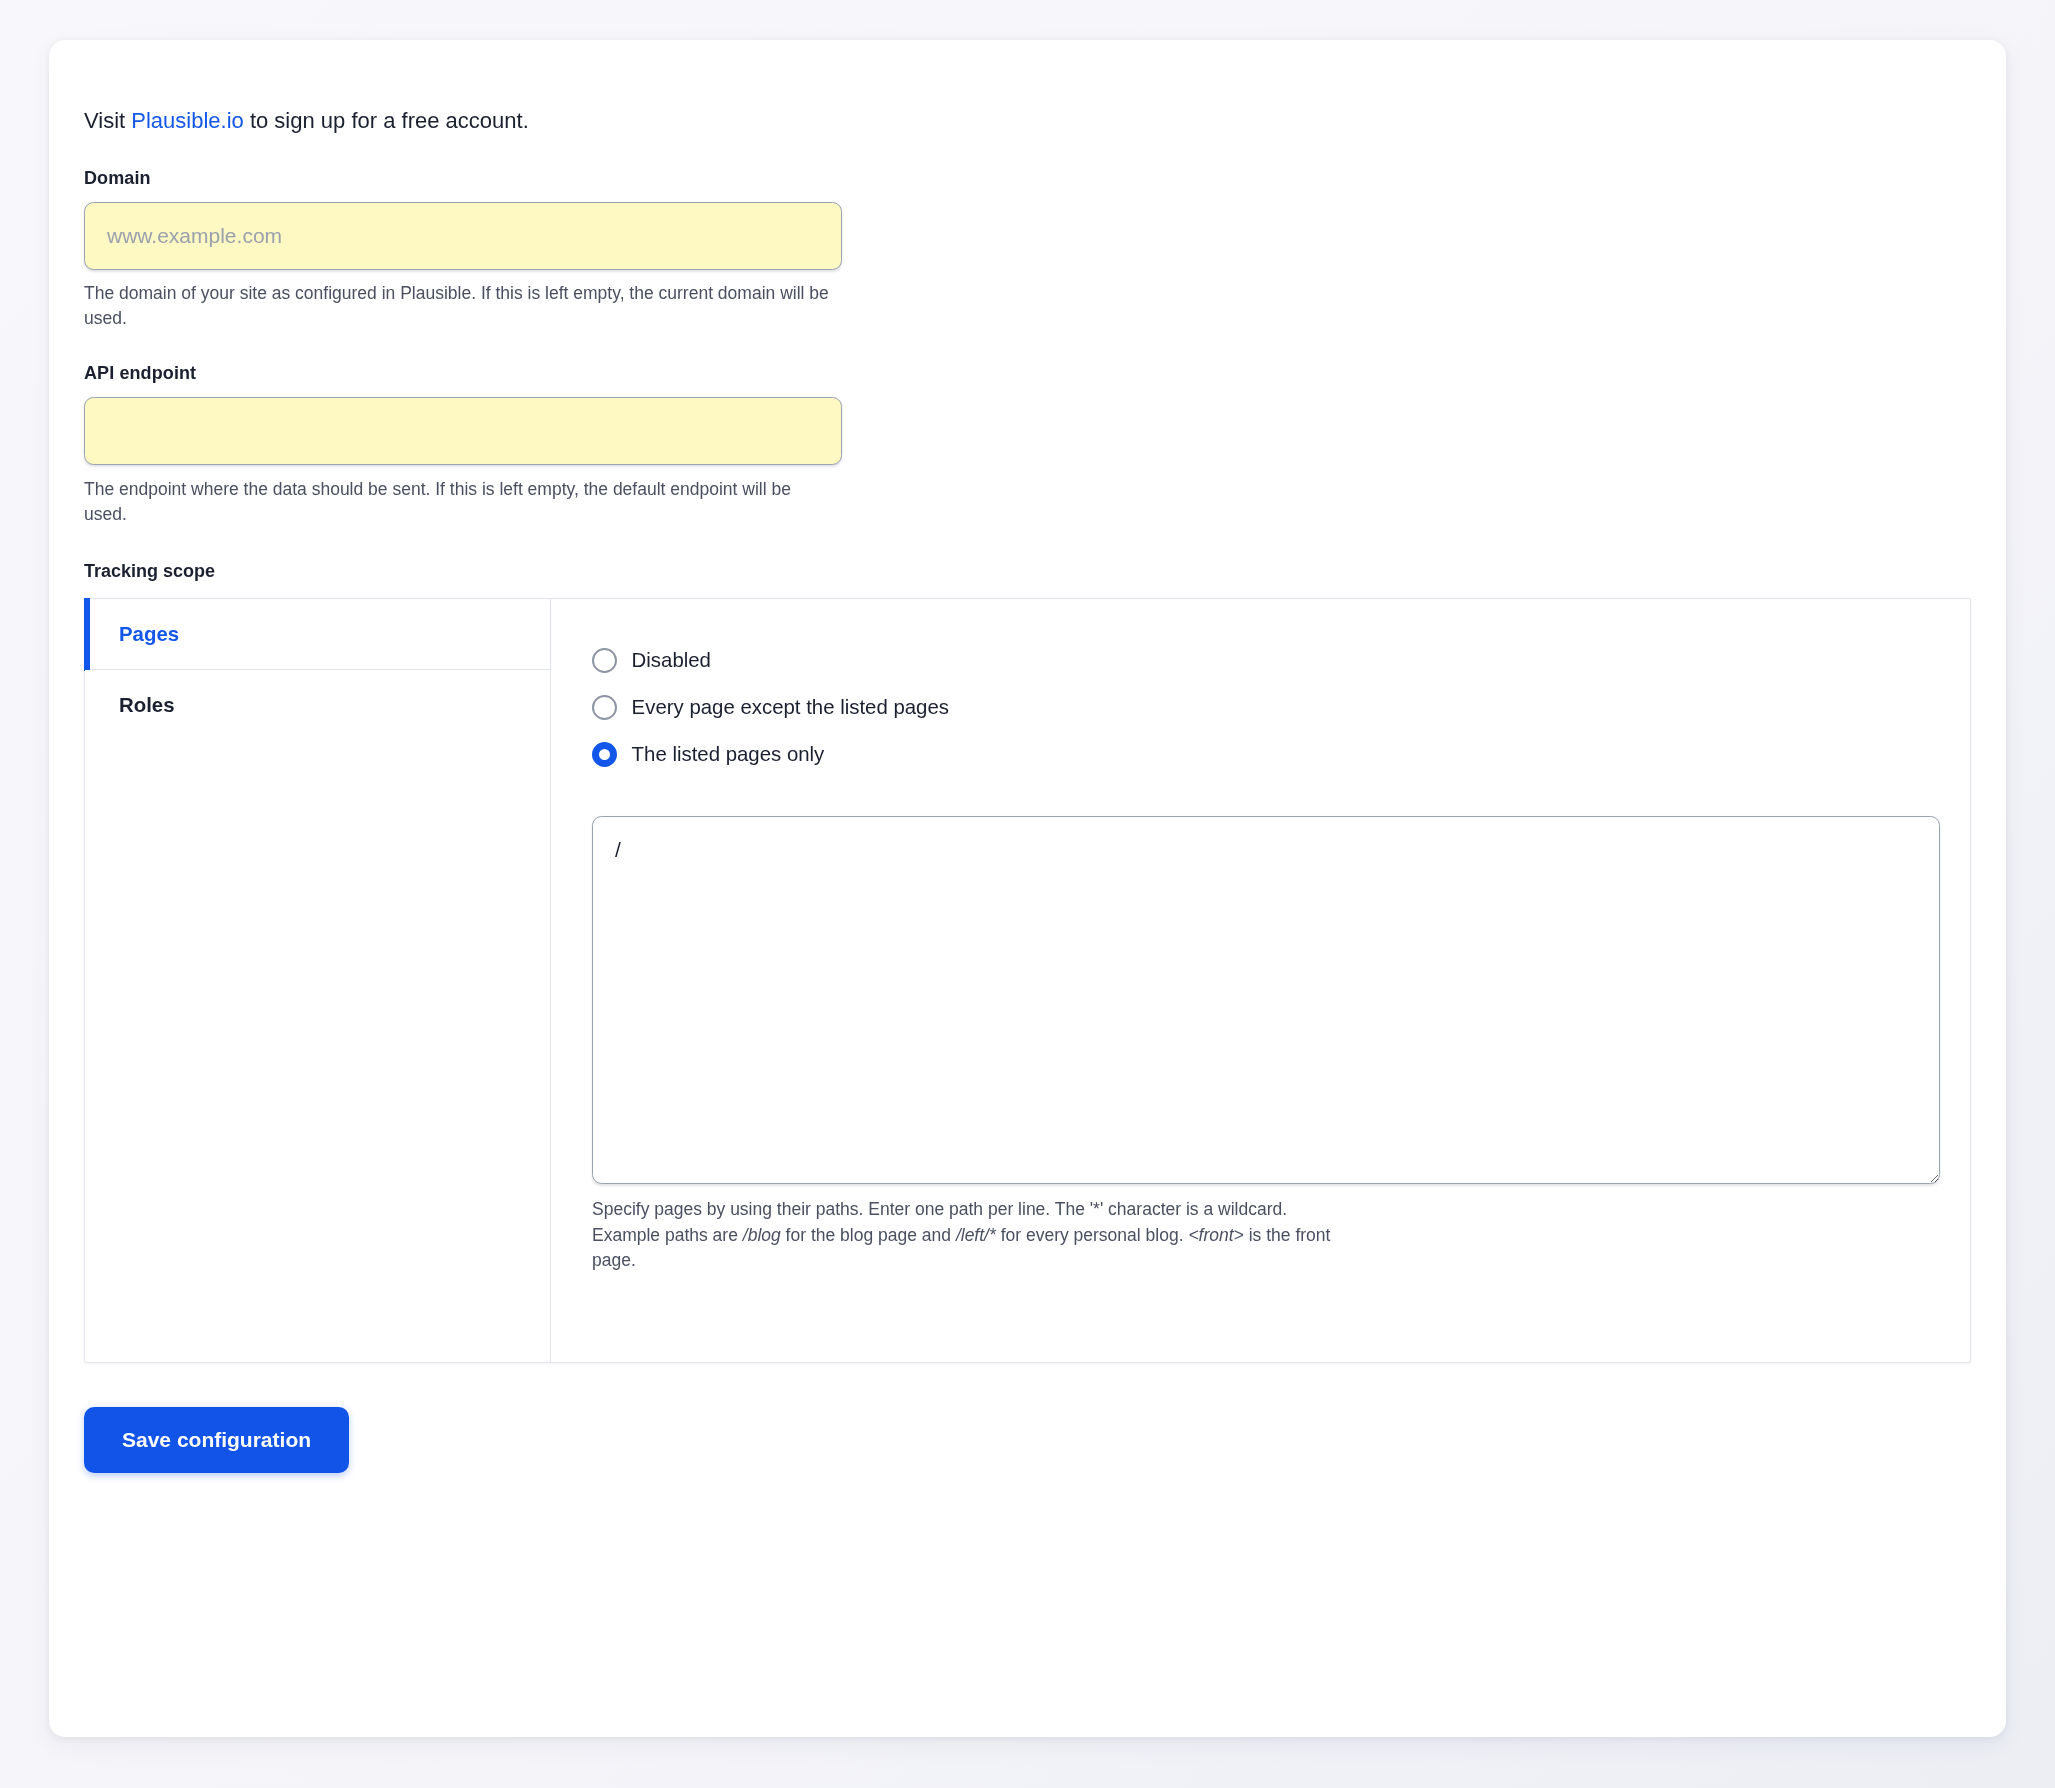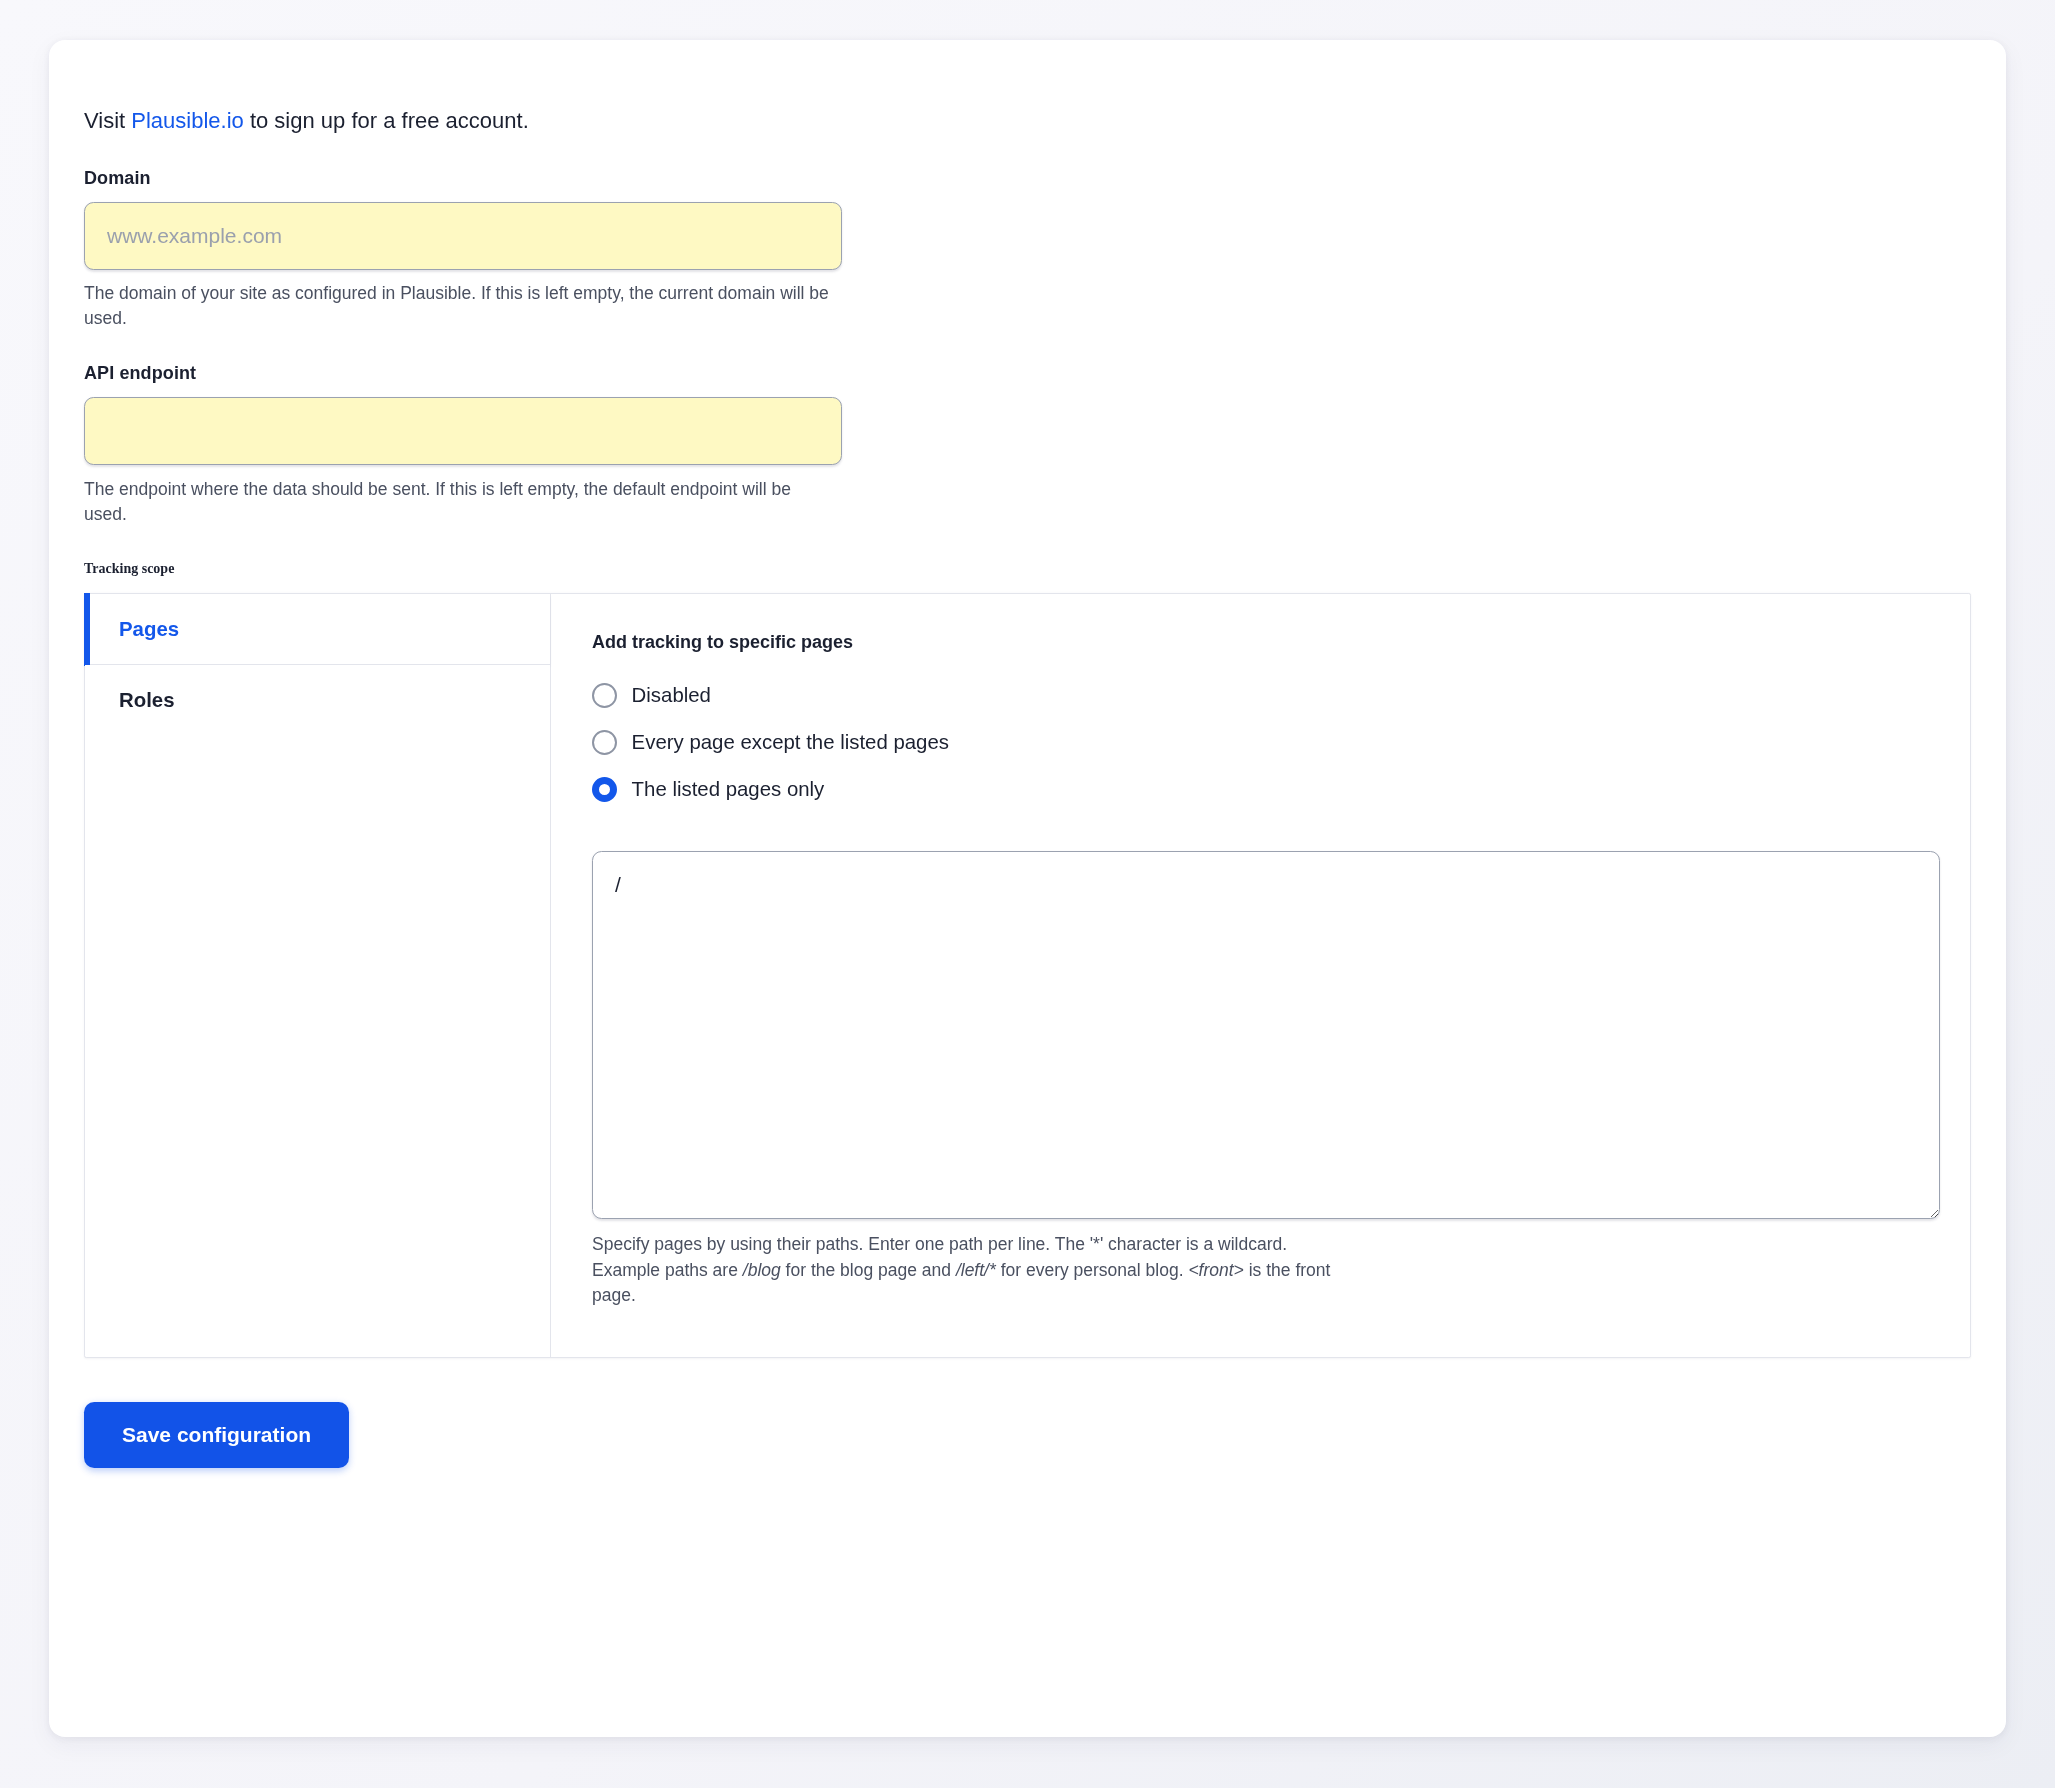--- a/index.html
+++ b/index.html
@@ -78,26 +78,25 @@
   .hint {
     margin-top: 11.7px;
     font-size: 17.5px;
     line-height: 1.42;
     color: #4a5060;
     max-width: 750px;
   }
 
   
   .scope-label {
-    font-size: 14px;
+    font-size: 18px;
     font-weight: bold;
     color: #1b2030;
     margin-top: 35px;
     margin-bottom: 16px;
-    font-family: Liberation Serif, serif;
   }
 
   .tabs-wrap {
     position: relative;
     display: flex;
     border: 1.5px solid #e3e5ec;
     border-radius: 2.2px;
     background: #fff;
     min-height: 765px;
     box-shadow: 0 0.7px 2.2px rgba(40,45,80,.05);
@@ -250,21 +249,20 @@
       <div class="tab-list">
         <div class="tab active">
           <span>Pages</span>
         </div>
         <div class="tab inactive">
           <span>Roles</span>
         </div>
       </div>
 
       <div class="tab-panel">
-        <div class="panel-title">Add tracking to specific pages</div>
 
         <div class="radio-row">
           <span class="radio"></span>
           <span class="radio-label">Disabled</span>
         </div>
 
         <div class="radio-row">
           <span class="radio"></span>
           <span class="radio-label">Every page except the listed pages</span>
         </div>

